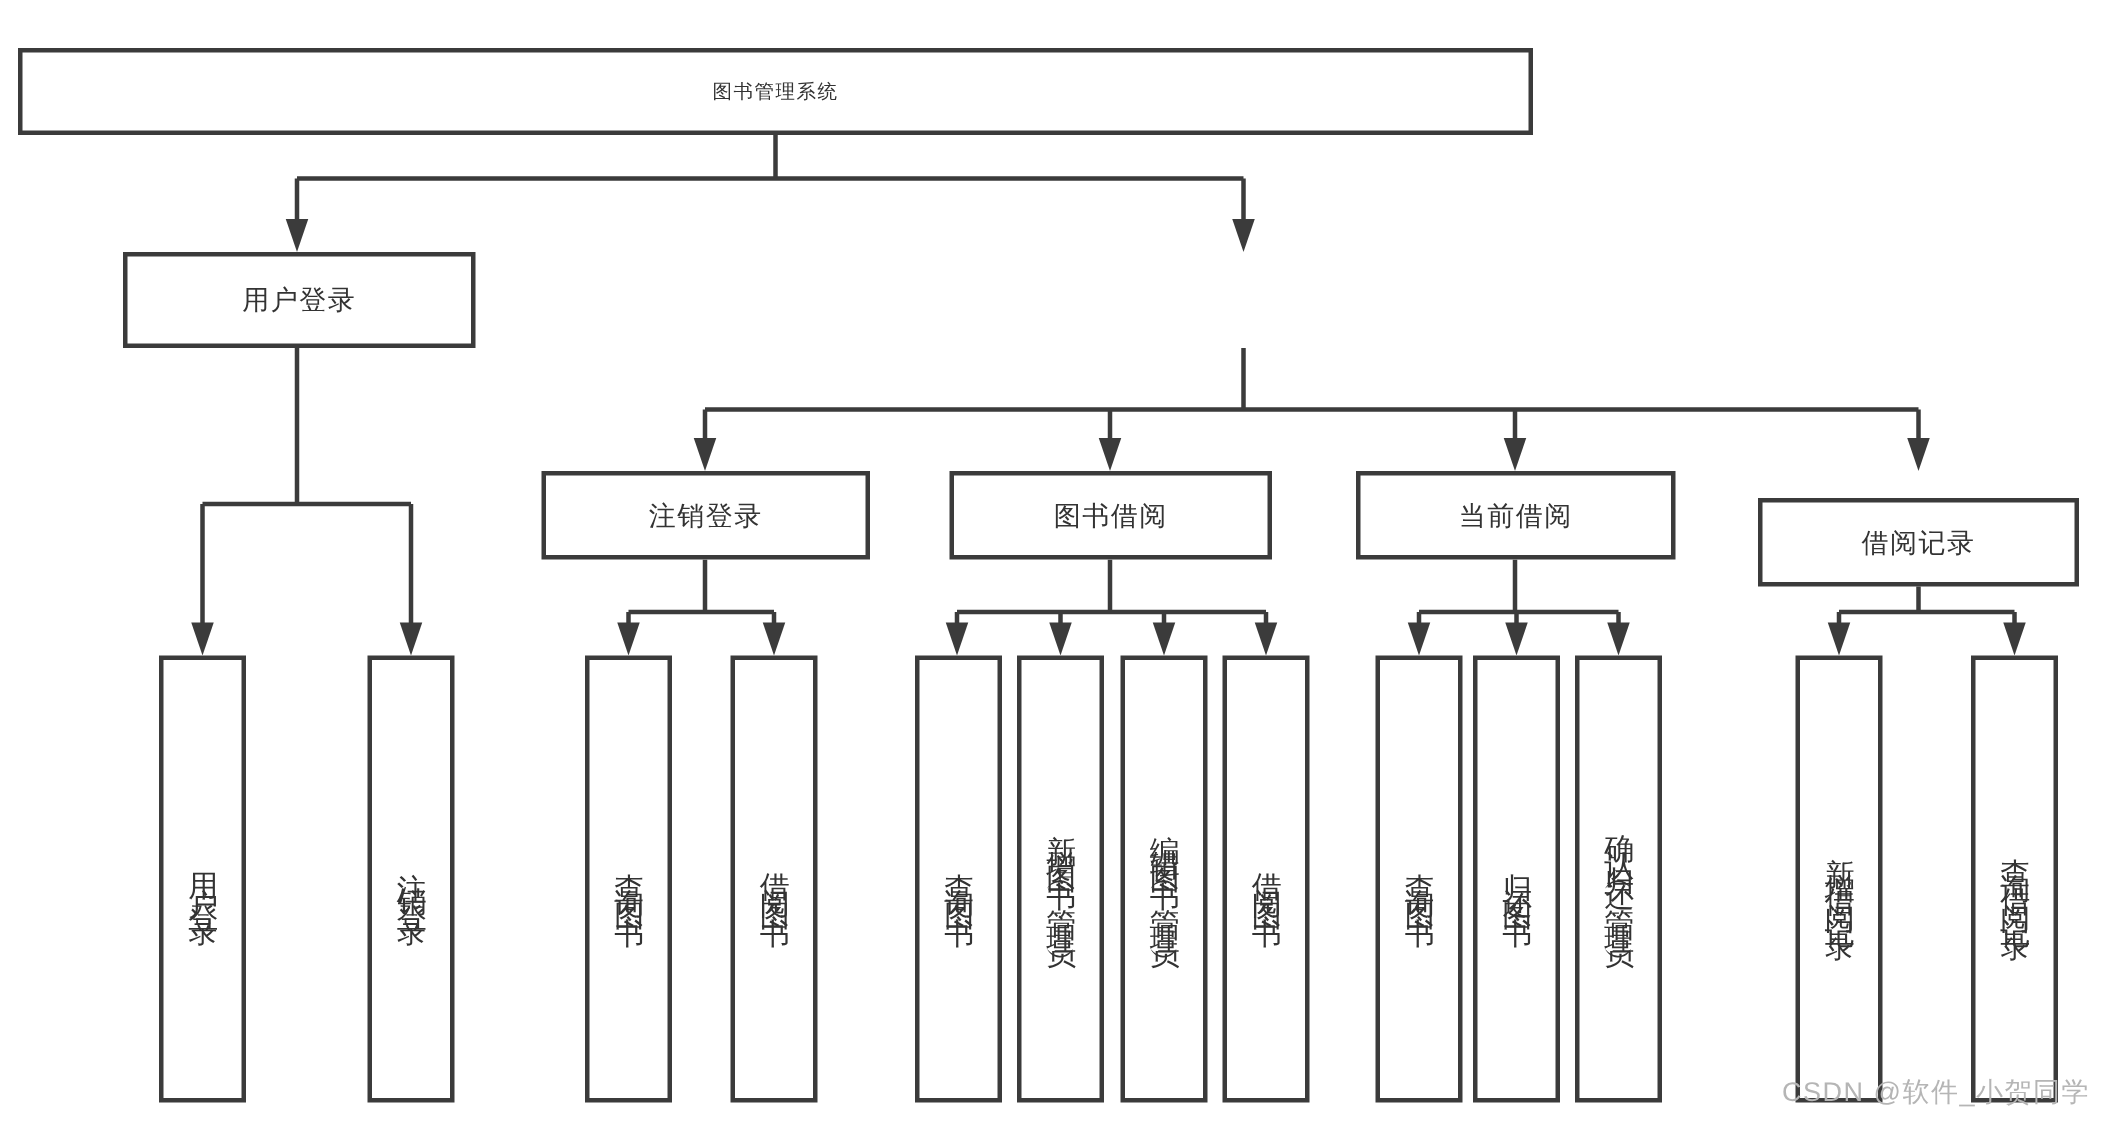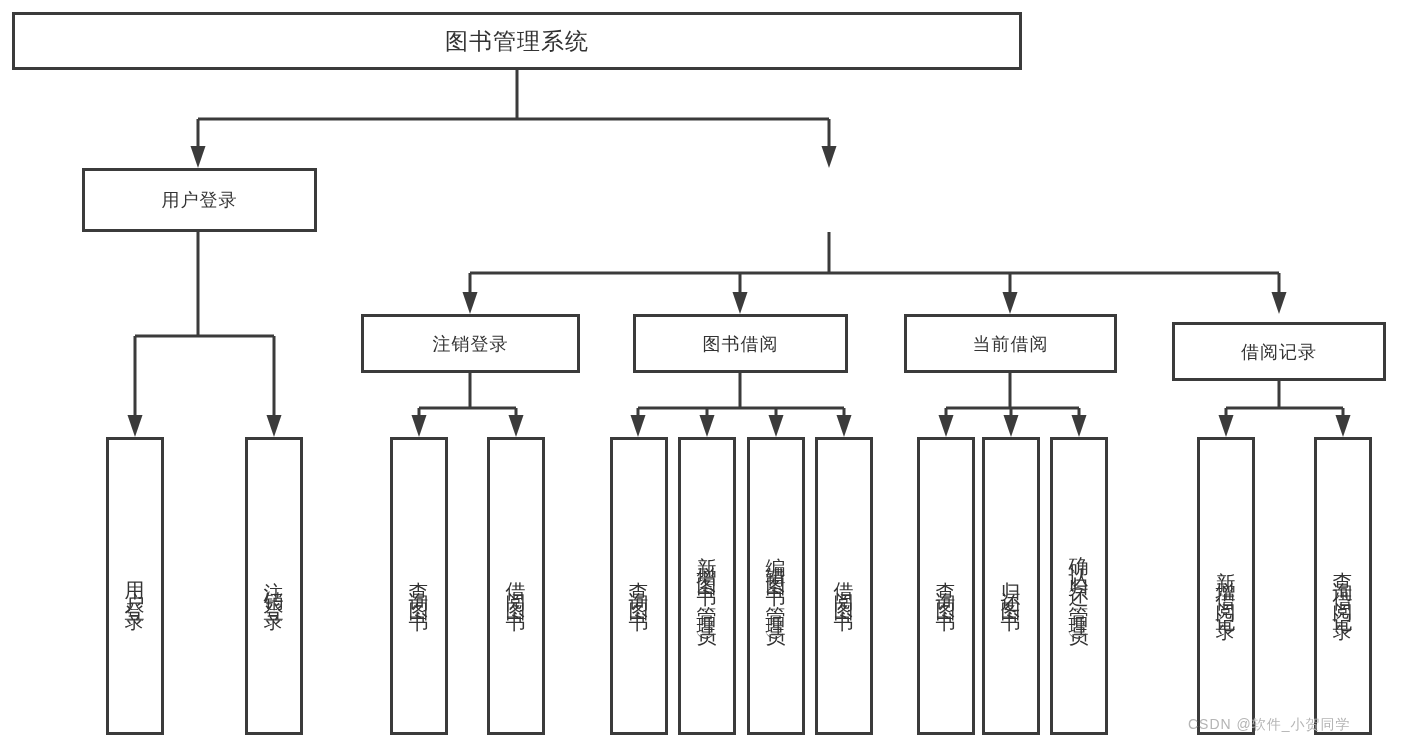--- a/index.html
+++ b/index.html
@@ -32,33 +32,33 @@
     box-sizing:border-box;
     border:3px solid var(--line);
     background:var(--bg);
     display:flex;align-items:center;justify-content:center;
     text-align:center;
   }
   .hnode{
     font-size:18px;
     letter-spacing:1px;
   }
-  .hnode.root{font-size:23px;}
+  .hnode.root{font-size:13px;margin-top:20px;}
   .vnode{
     top:437px;height:298px;width:58px;
     writing-mode:vertical-rl;
     text-orientation:mixed;
     font-size:20px;
     letter-spacing:10px;
     line-height:1;
   }
   .watermark{
     position:absolute;
     left:1188px;top:716px;
-    font-size:14px;
+    font-size:18px;
     color:var(--watermark);
     letter-spacing:1px;
     white-space:nowrap;
   }
 </style>
 </head>
 <body>
 
 <div class="canvas">
 
@@ -105,21 +105,21 @@
     </g>
   </svg>
 
   <div class="node hnode root" style="left:12px;top:12px;width:1010px;height:58px">图书管理系统</div>
 
   <div class="node hnode" style="left:82px;top:168px;width:235px;height:64px">用户登录</div>
 
   <div class="node hnode" style="left:361px;top:314px;width:219px;height:59px">注销登录</div>
   <div class="node hnode" style="left:633px;top:314px;width:215px;height:59px">图书借阅</div>
   <div class="node hnode" style="left:904px;top:314px;width:213px;height:59px">当前借阅</div>
-  <div class="node hnode" style="left:1172px;top:322px;width:214px;height:59px">借阅记录</div>
+  <div class="node hnode" style="left:1172px;top:332px;width:214px;height:59px">借阅记录</div>
 
   <div class="node vnode" style="left:106px">用户登录</div>
   <div class="node vnode" style="left:245px">注销登录</div>
 
   <div class="node vnode" style="left:390px">查询图书</div>
   <div class="node vnode" style="left:487px">借阅图书</div>
 
   <div class="node vnode" style="left:610px">查询图书</div>
   <div class="node vnode" style="left:678px">新增图书（管理员）</div>
   <div class="node vnode" style="left:747px">编辑图书（管理员）</div>

